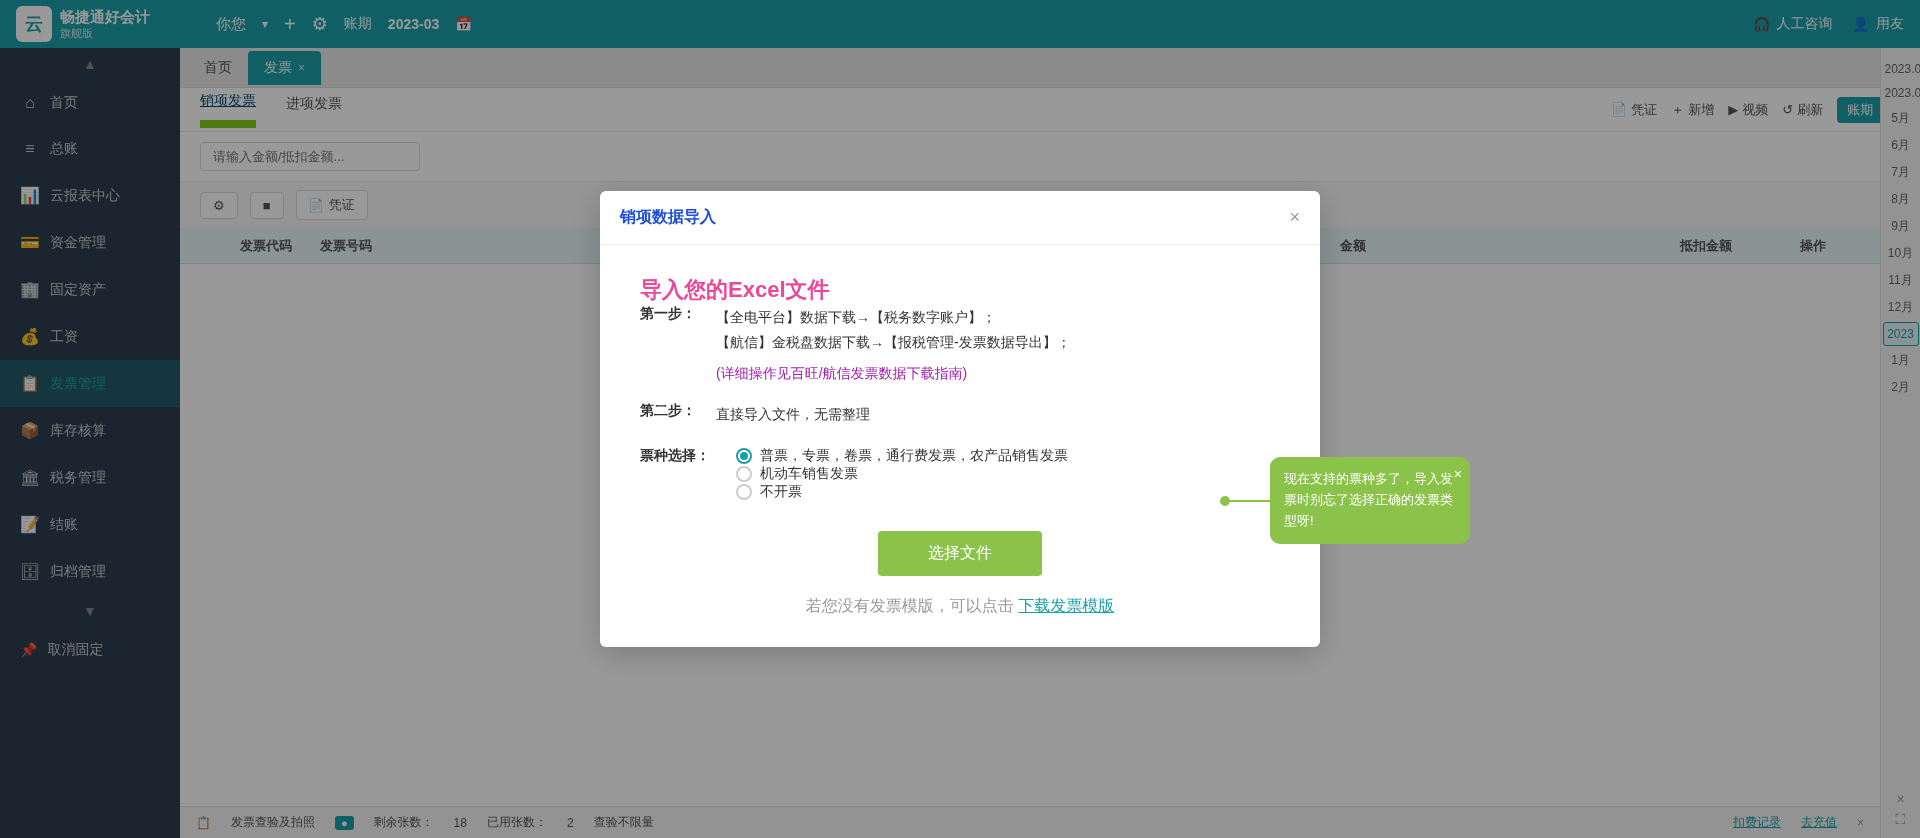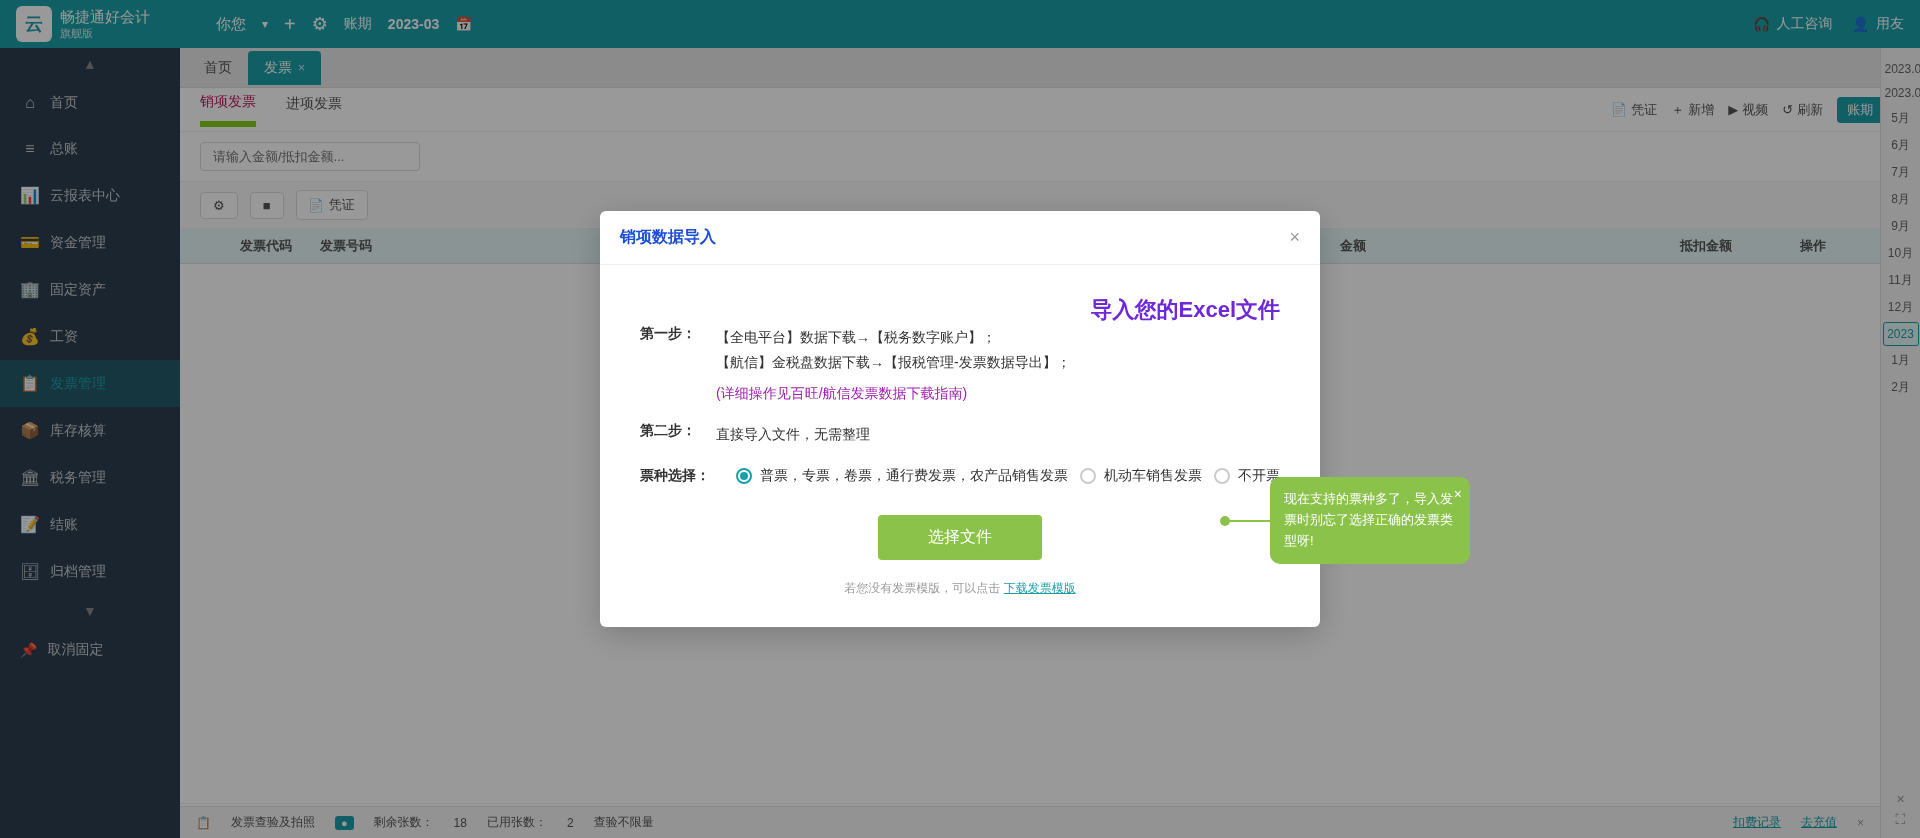--- a/index.html
+++ b/index.html
@@ -23,21 +23,21 @@
       gap: 8px;
       color: white;
     }
     .logo-icon {
       width: 36px; height: 36px;
       background: white;
       border-radius: 6px;
       display: flex; align-items: center; justify-content: center;
       color: #1a9fa8; font-weight: bold; font-size: 18px;
     }
-    .logo-text { color: white; font-size: 15px; font-weight: normal; line-height: 1.2; }
+    .logo-text { color: white; font-size: 15px; font-weight: bold; line-height: 1.2; }
     .logo-sub { font-size: 11px; color: rgba(255,255,255,0.8); }
     .header-middle {
       flex: 1;
       display: flex;
       align-items: center;
       gap: 16px;
       padding-left: 20px;
       color: white;
     }
     .account-name { font-size: 15px; color: white; }
@@ -140,22 +140,23 @@
       gap: 30px;
     }
     .inv-tab {
       font-size: 14px;
       color: #555;
       cursor: pointer;
       padding-bottom: 10px;
       border-bottom: 2px solid transparent;
     }
     .inv-tab.active {
-      color: #be185d;
-      border-bottom: 6px solid #84cc16;
+      color: #0c4a6e;
+      border-bottom: 8px solid #84cc16;
+      text-decoration: underline;
     }
 
     
     .invoice-toolbar {
       display: flex;
       align-items: center;
       padding: 10px 20px;
       gap: 10px;
       border-bottom: 1px solid #eee;
     }
@@ -278,34 +279,34 @@
       display: flex;
       align-items: center;
       justify-content: space-between;
       padding: 16px 20px;
       border-bottom: 1px solid #eee;
     }
     .modal-title { font-size: 16px; font-weight: bold; color: #1d4ed8; }
     .modal-close { font-size: 18px; color: #999; cursor: pointer; }
     .modal-body { padding: 30px 40px; }
     .modal-main-title {
-      text-align: right;
+      text-align: left;
       font-size: 22px;
       font-weight: bold;
-      color: #6d28d9;
+      color: #ec4899;
     }
     .step-row {
       display: flex;
       gap: 16px;
       margin-bottom: 16px;
     }
     .step-label { font-size: 14px; color: #333; font-weight: bold; white-space: nowrap; min-width: 60px; }
     .step-content { font-size: 14px; color: #333; line-height: 1.8; }
     .step-link { color: #a21caf; cursor: pointer; }
-    .radio-group { display: flex; flex-direction: row; gap: 12px; }
+    .radio-group { display: flex; flex-direction: column; }
     .radio-item { display: flex; align-items: center; gap: 8px; font-size: 14px; color: #333; }
     .radio-circle {
       width: 16px; height: 16px;
       border-radius: 50%;
       border: 2px solid #ccc;
       display: flex; align-items: center; justify-content: center;
       flex-shrink: 0;
     }
     .radio-circle.checked {
       border-color: #1a9fa8;
@@ -322,21 +323,21 @@
       border: none;
       border-radius: 4px;
       padding: 12px 50px;
       font-size: 16px;
       cursor: pointer;
       display: block;
       margin: 30px auto 20px;
     }
     .download-tip {
       text-align: center;
-      font-size: 12px;
+      font-size: 16px;
       color: #999;
     }
     .download-tip a { color: #1a9fa8; text-decoration: underline; cursor: pointer; }
     .ctrl-btn { display: flex; align-items: center; gap: 4px; cursor: pointer; color: #555; }
     .period-dropdown { background: #1a9fa8; color: white; padding: 4px 10px; border-radius: 4px; cursor: pointer; display: flex; align-items: center; gap: 4px; }
   </style>
 </head>
 <body>
 
 <div class="top-header">

